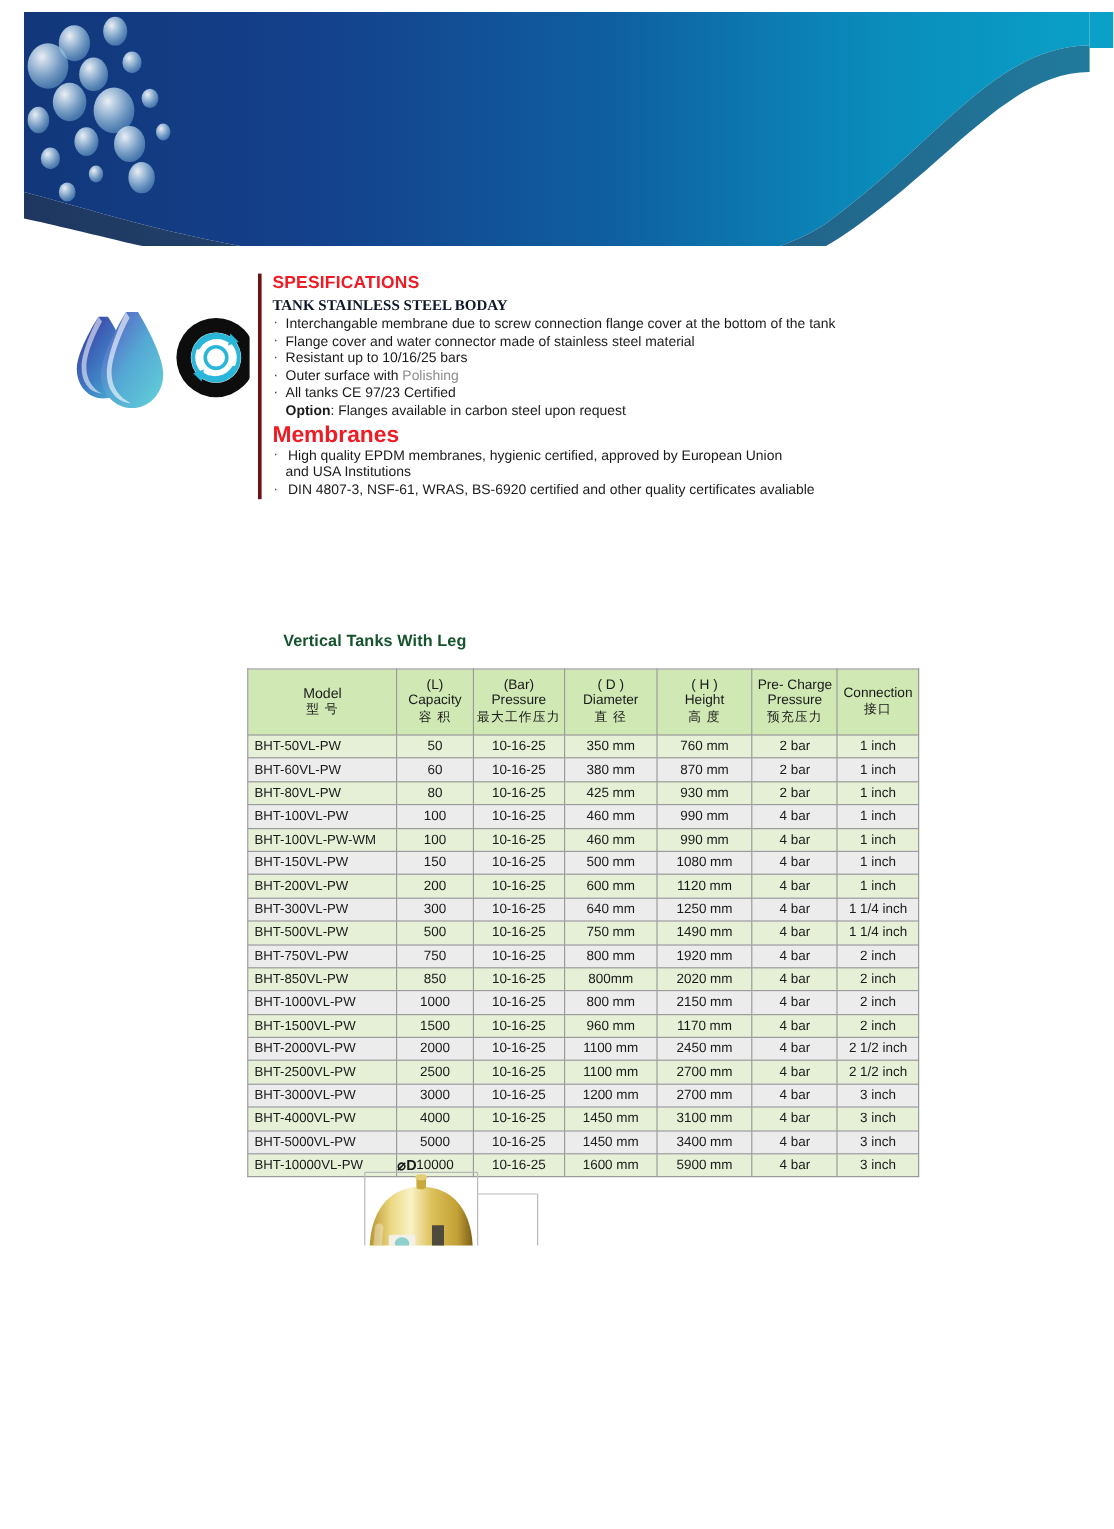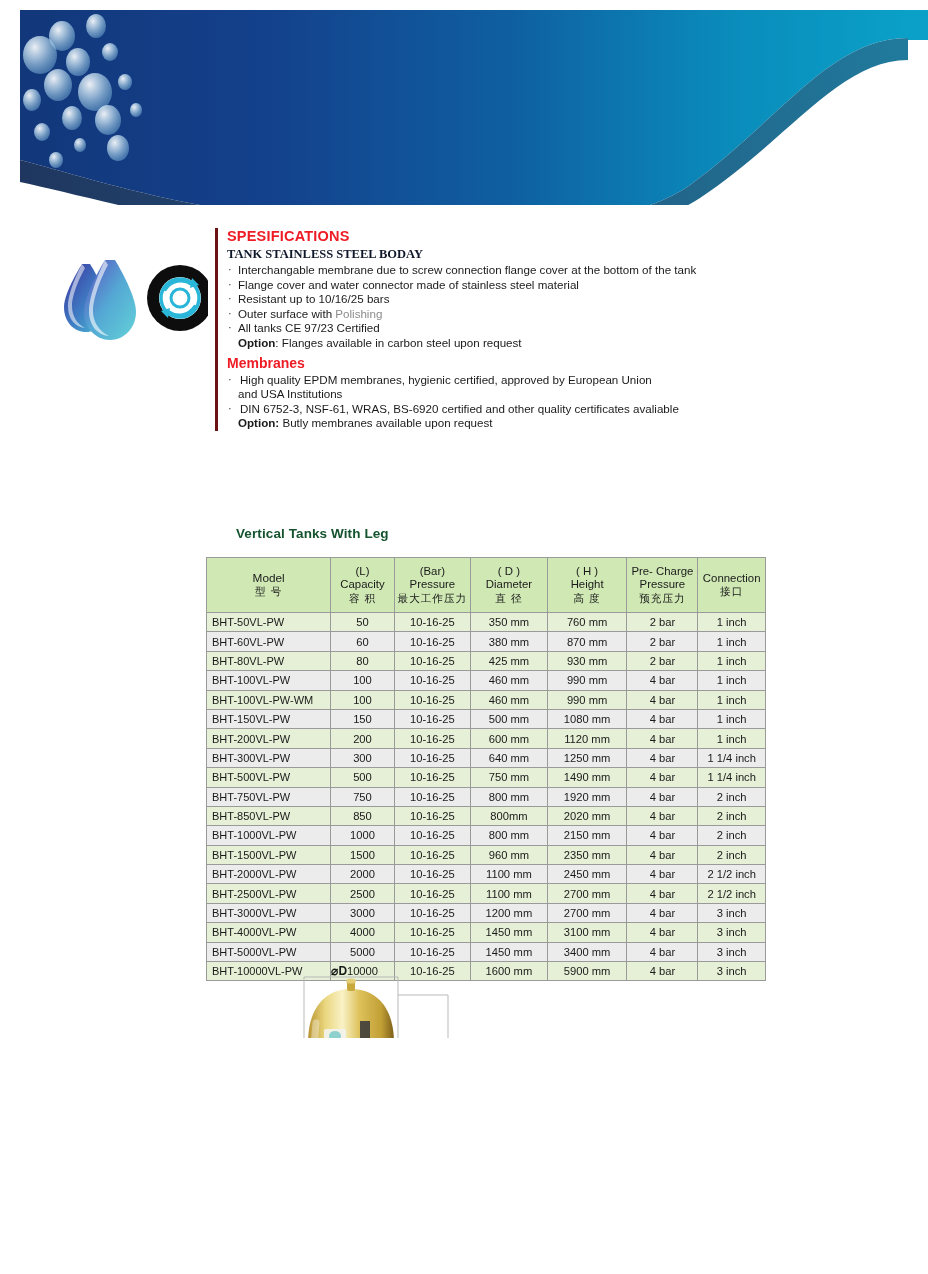--- a/index.html
+++ b/index.html
@@ -47,21 +47,21 @@
   .spec-subtitle {
     color: #0f172a;
     font-family: "Liberation Serif", serif;
     font-size: 12.5px;
     font-weight: bold;
     line-height: 16px;
     margin-top: 1px;
   }
   .spec-section-title {
     color: #ee1c25;
-    font-size: 14px;
+    font-size: 19px;
     font-weight: bold;
     line-height: 18px;
     margin-top: 3px;
   }
   .spec-list { list-style: none; margin-top: 1px; }
   .spec-list li {
     font-size: 11.6px;
     color: #1a1a1a;
     line-height: 14.6px;
     position: relative;
@@ -317,24 +317,21 @@
     <ul class="spec-list">
       <li class="indent2">
         <span class="dot">·</span>
         <span>High quality EPDM membranes,  hygienic certified, approved by European Union</span>
       </li>
       <li class="nobullet">
         <span>and USA Institutions</span>
       </li>
       <li class="indent2">
         <span class="dot">·</span>
-        <span>DIN 6752-3, NSF-61, WRAS, BS-6920 certified and other quality certificates avaliable</span>
-      </li>
-      <li class="nobullet">
-        <span class="opt-label">Option:</span><span> Butly membranes available upon request</span>
+        <span>DIN 4807-3, NSF-61, WRAS, BS-6920 certified and other quality certificates avaliable</span>
       </li>
     </ul>
   </div>
 
   <div class="table-heading">Vertical Tanks With Leg</div>
 
   <table class="spec-table">
     <colgroup>
       <col class="col-model">
         <col class="col-cap">
@@ -488,21 +485,21 @@
           <td>800 mm</td>
           <td>2150 mm</td>
           <td>4 bar</td>
           <td>2 inch</td>
         </tr>
         <tr class="odd">
           <td class="model">BHT-1500VL-PW</td>
           <td>1500</td>
           <td>10-16-25</td>
           <td>960 mm</td>
-          <td>2350 mm</td>
+          <td>1170 mm</td>
           <td>4 bar</td>
           <td>2 inch</td>
         </tr>
         <tr class="even">
           <td class="model">BHT-2000VL-PW</td>
           <td>2000</td>
           <td>10-16-25</td>
           <td>1100 mm</td>
           <td>2450 mm</td>
           <td>4 bar</td>

